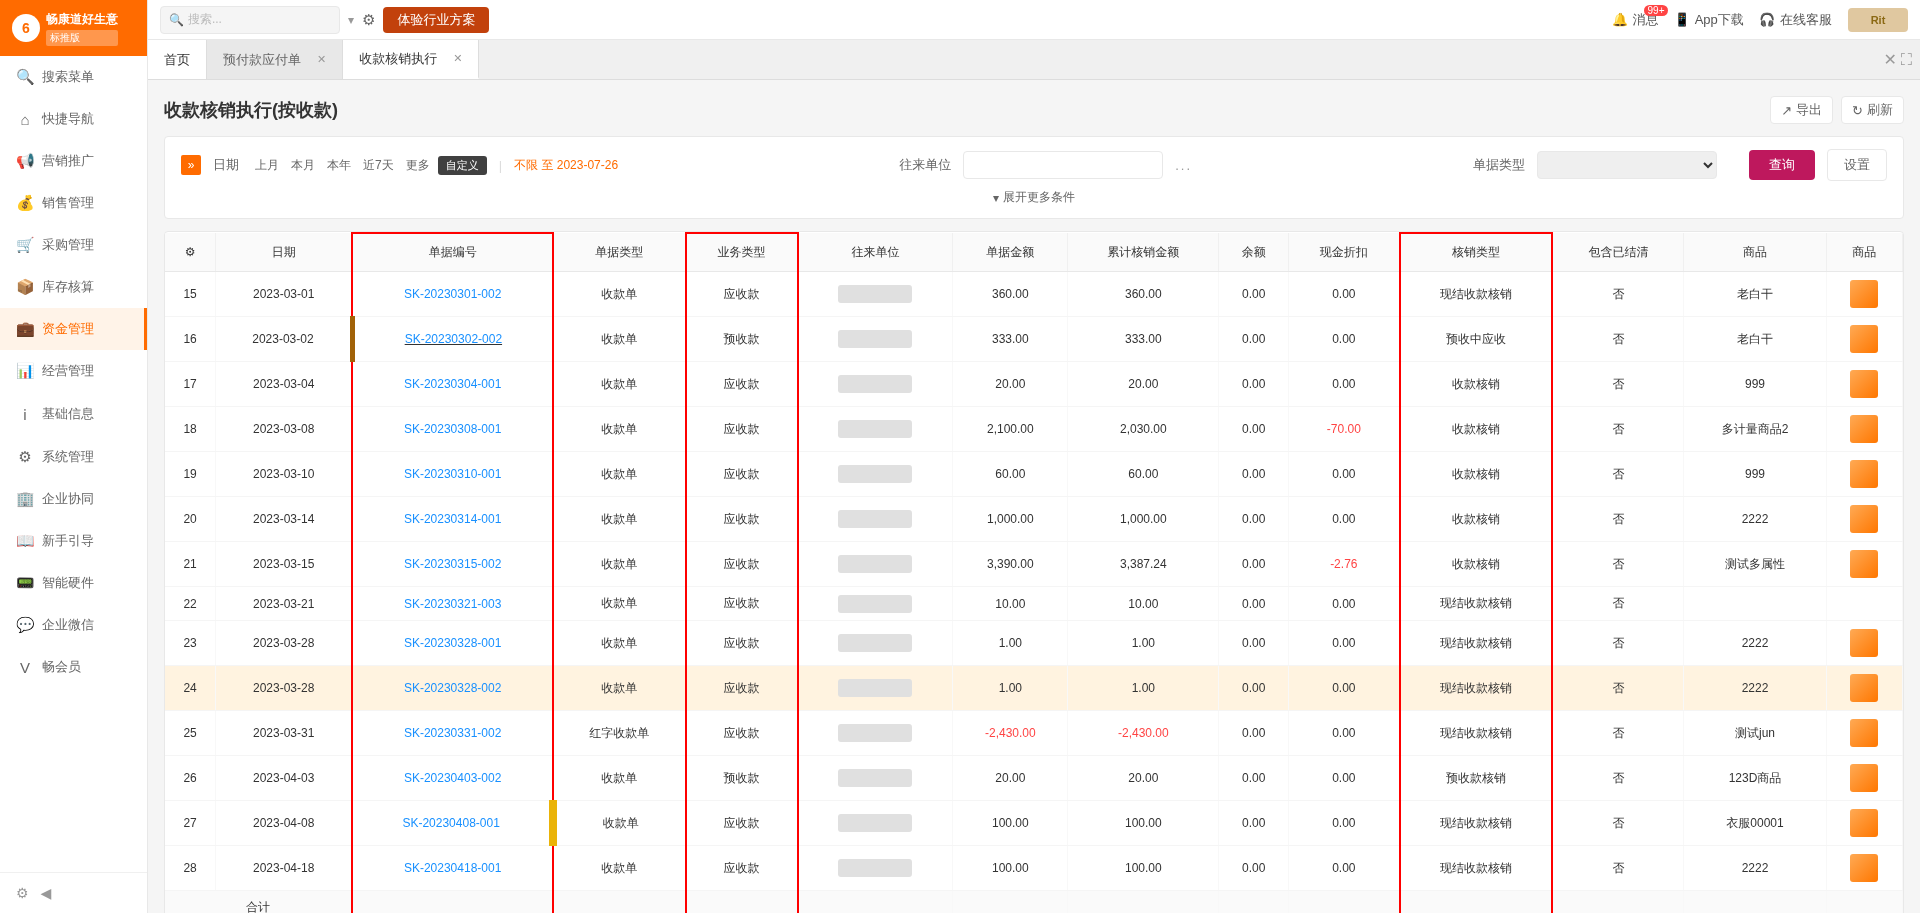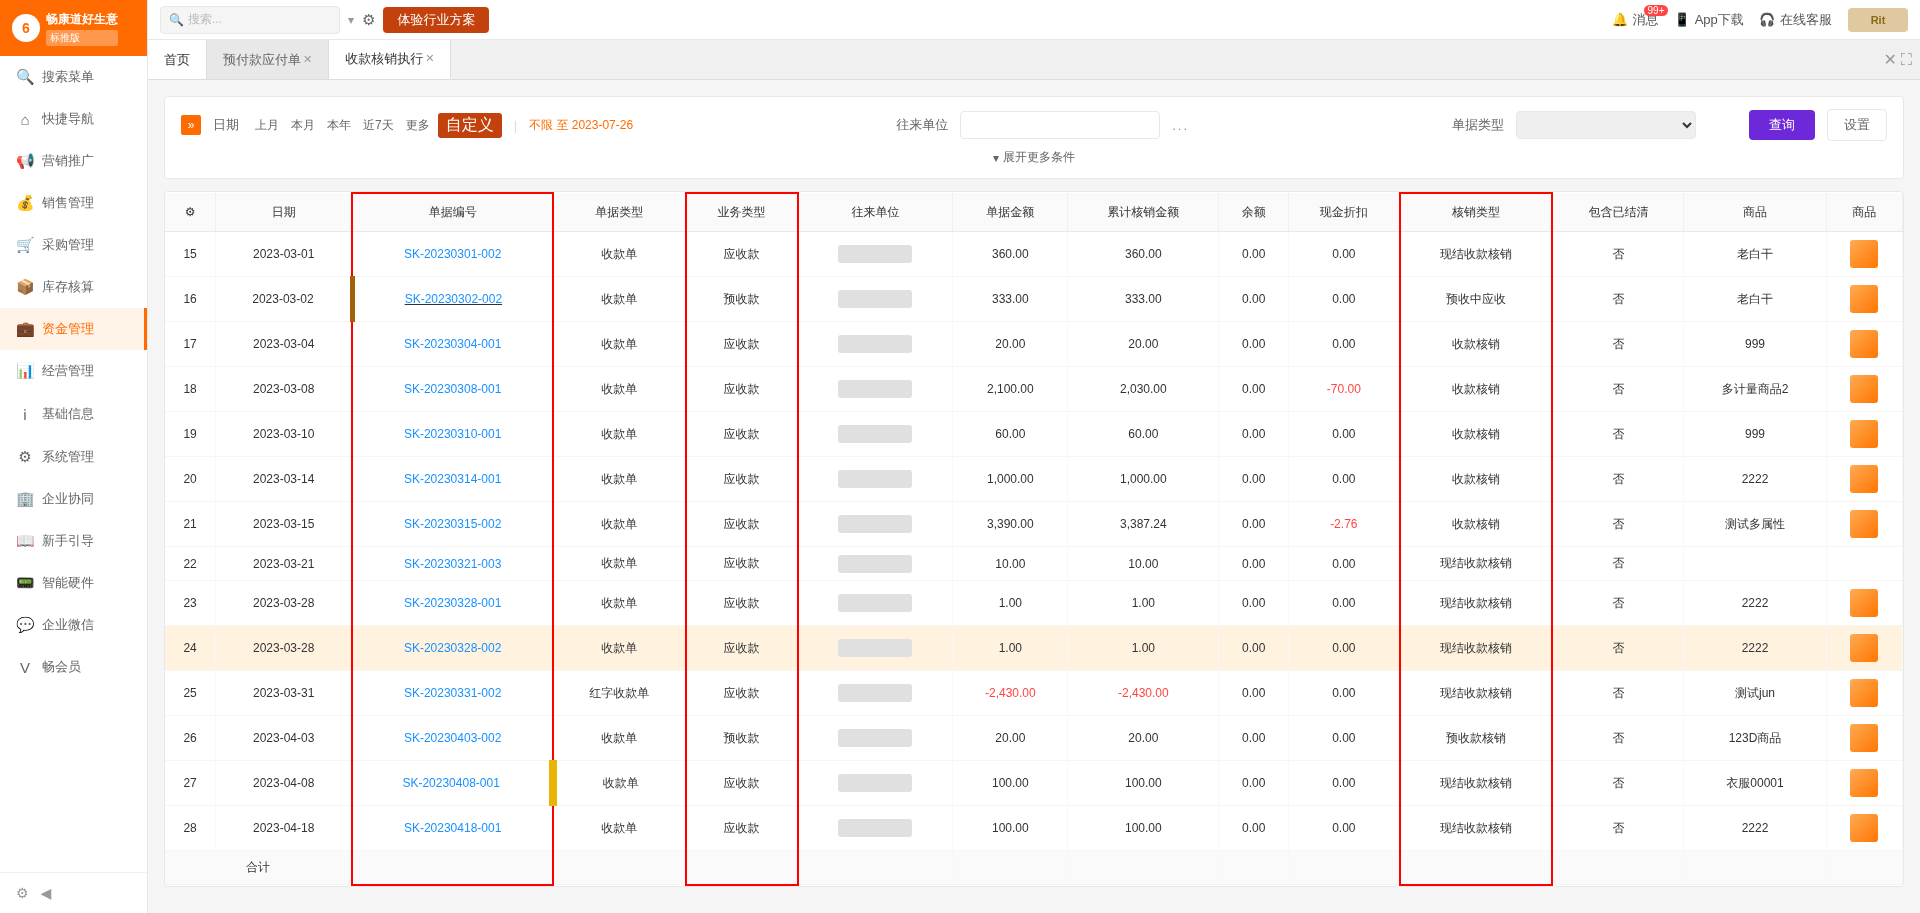--- a/index.html
+++ b/index.html
@@ -28,21 +28,21 @@
     .topbar-btn { background: #c2410c; color: #fff; border: none; border-radius: 4px; padding: 4px 14px; font-size: 13px; cursor: pointer; }
     .topbar-spacer { flex: 1; }
     .topbar-right { display: flex; align-items: center; gap: 16px; color: #666; font-size: 13px; }
     .topbar-badge { position: relative; display: inline-block; }
     .topbar-badge-count { position: absolute; top: -6px; right: -10px; background: #ff4444; color: #fff; border-radius: 8px; font-size: 10px; padding: 0 4px; min-width: 16px; text-align: left; }
     .topbar-right-item { display: flex; align-items: center; gap: 4px; cursor: pointer; color: #555; }
     .topbar-user { background: #ccc; border-radius: 50%; width: 24px; height: 24px; display: flex; align-items: center; justify-content: center; color: #fff; font-size: 11px; }
 
     
     .tabbar { height: 40px; background: #f0f0f0; display: flex; align-items: center; border-bottom: 1px solid #ddd; }
-    .tab { height: 100%; display: flex; align-items: center; padding: 0 16px; font-size: 13px; color: #666; cursor: pointer; border-right: 1px solid #ddd; gap: 2px; background: #e8e8e8; }
+    .tab { height: 100%; display: flex; align-items: center; padding: 0 16px; font-size: 13px; color: #666; cursor: pointer; border-right: 1px solid #ddd; gap: 16px; background: #e8e8e8; }
     .tab.active { background: #fff; color: #333; border-bottom: 2px solid #fff; }
     .tab-home { background: #fff; color: #333; padding: 0 16px; font-size: 13px; display: flex; align-items: center; height: 100%; border-right: 1px solid #ddd; }
     .tab-close { color: #999; font-size: 11px; cursor: pointer; }
     .tabbar-spacer { flex: 1; }
     .tabbar-actions { display: flex; align-items: center; gap: 4px; padding: 0 8px; }
     .tabbar-action-btn { color: #999; cursor: pointer; font-size: 16px; }
 
     
     .page-content { flex: 1; overflow: auto; padding: 16px; background: #f5f5f5; }
 
@@ -52,27 +52,27 @@
     .page-header-actions { display: flex; gap: 8px; }
     .header-btn { display: flex; align-items: center; gap: 4px; color: #666; font-size: 13px; cursor: pointer; border: 1px solid #e8e8e8; background: #fff; border-radius: 4px; padding: 4px 10px; }
 
     
     .filter-area { background: #fff; border-radius: 4px; padding: 12px 16px; margin-bottom: 12px; border: 1px solid #e8e8e8; }
     .filter-row { display: flex; align-items: center; gap: 12px; }
     .filter-toggle { background: #ff6b00; color: #fff; border: none; border-radius: 2px; width: 20px; height: 20px; cursor: pointer; display: flex; align-items: center; justify-content: center; font-size: 12px; flex-shrink: 0; }
     .filter-label { color: #666; font-size: 13px; flex-shrink: 0; }
     .filter-date-btns { display: flex; gap: 4px; align-items: center; }
     .filter-date-btn { color: #666; font-size: 12px; cursor: pointer; padding: 2px 4px; }
-    .filter-custom-btn { background: #c2410c; color: #fff; border: none; border-radius: 3px; padding: 2px 8px; font-size: 16px; cursor: pointer; }
+    .filter-custom-btn { background: #404040; color: #fff; border: none; border-radius: 3px; padding: 2px 8px; font-size: 11px; cursor: pointer; }
     .filter-date-range { color: #ff6b00; font-size: 12px; }
     .filter-separator { color: #ddd; }
     .filter-input { border: 1px solid #e8e8e8; border-radius: 4px; padding: 4px 8px; font-size: 13px; color: #333; flex: 0 0 200px; height: 28px; }
     .filter-dots { color: #999; letter-spacing: 2px; }
     .filter-select { border: 1px solid #e8e8e8; border-radius: 4px; padding: 4px 8px; font-size: 13px; color: #333; flex: 0 0 180px; height: 28px; }
-    .filter-query-btn { background: #6d28d9; color: #fff; border: none; border-radius: 4px; padding: 6px 20px; font-size: 13px; cursor: pointer; margin-left: 21px; }
+    .filter-query-btn { background: #be185d; color: #fff; border: none; border-radius: 4px; padding: 6px 20px; font-size: 13px; cursor: pointer; }
     .filter-set-btn { background: #fff; color: #666; border: 1px solid #e8e8e8; border-radius: 4px; padding: 6px 16px; font-size: 13px; cursor: pointer; }
     .filter-more-row { margin-top: 8px; display: flex; justify-content: center; }
     .filter-expand-btn { color: #666; font-size: 12px; cursor: pointer; display: flex; align-items: center; gap: 4px; }
 
     
     .table-container { background: #fff; border-radius: 4px; border: 1px solid #e8e8e8; overflow: auto; }
     table { width: 100%; border-collapse: collapse; font-size: 13px; }
     thead tr { background: #fafafa; }
     th { padding: 10px 8px; text-align: center; color: #333; font-weight: 500; border-bottom: 1px solid #e8e8e8; border-right: 1px solid #f0f0f0; white-space: nowrap; font-size: 12px; }
     td { padding: 8px 8px; text-align: center; color: #333; border-bottom: 1px solid #f5f5f5; border-right: 1px solid #f8f8f8; white-space: nowrap; font-size: 12px; }
@@ -205,20 +205,33 @@
     </div>
     <div class="tabbar-spacer"></div>
     <div class="tabbar-actions">
       <span class="tabbar-action-btn">✕</span>
       <span class="tabbar-action-btn">⛶</span>
     </div>
   </div>
 
   <div class="page-content">
 
+    <div class="page-header">
+      <h2 class="page-title">收款核销执行(按收款)</h2>
+      <div class="page-header-actions">
+        <button class="header-btn">
+          <span>↗</span>
+          <span>导出</span>
+        </button>
+        <button class="header-btn">
+          <span>↻</span>
+          <span>刷新</span>
+        </button>
+      </div>
+    </div>
 
     <div class="filter-area">
       <div class="filter-row">
         <button class="filter-toggle">»</button>
         <span class="filter-label">日期</span>
         <div class="filter-date-btns">
           <span class="filter-date-btn">上月</span>
           <span class="filter-date-btn">本月</span>
           <span class="filter-date-btn">本年</span>
           <span class="filter-date-btn">近7天</span>

